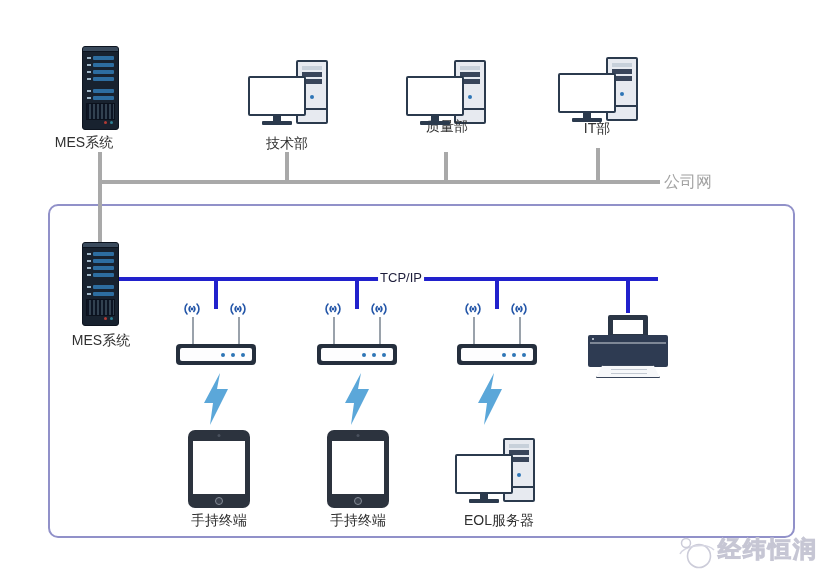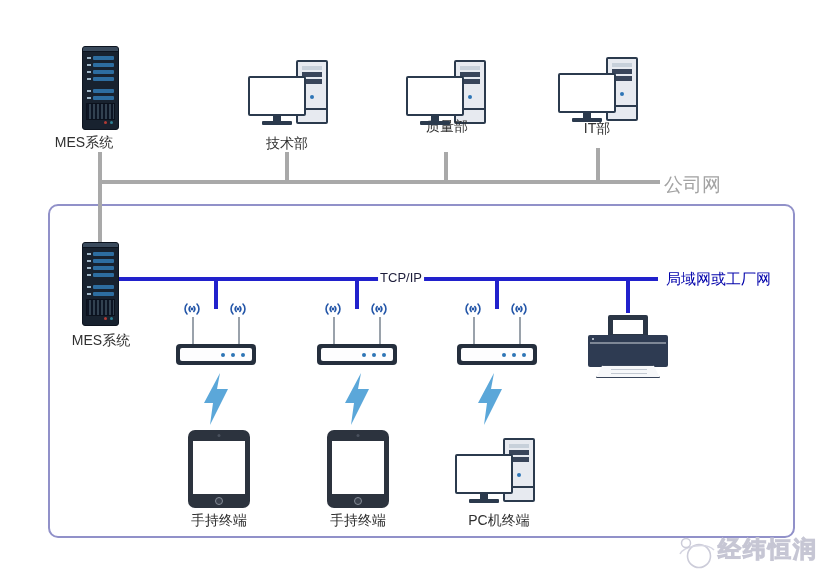--- a/index.html
+++ b/index.html
@@ -5,21 +5,21 @@
   * { box-sizing: border-box; margin: 0; padding: 0; }
   body { background: #ffffff; font-family: "Liberation Sans", sans-serif; }
   .canvas { position: relative; width: 828px; height: 571px; background: #fff; overflow: hidden; }
 
   
   .gline { position: absolute; background: #a9a9a9; }
   .bline { position: absolute; background: #2121cc; }
 
   
   .dev-label { position: absolute; transform: translateX(-50%); font-size: 14px; color: #303030; white-space: nowrap; }
-  .net-label-gray { position: absolute; font-size: 19px; color: #a3a3a3; white-space: nowrap; }
+  .net-label-gray { position: absolute; font-size: 16px; color: #a3a3a3; white-space: nowrap; }
   .lan-label { position: absolute; font-size: 15px; color: #0000aa; white-space: nowrap; }
   .tcpip-label { position: absolute; transform: translateX(-50%); font-size: 13px; color: #1e1e3c; background: #fff; padding: 0 2px; z-index: 3; }
 
   
   .server { position: absolute; width: 37px; height: 84px; background: #18222f; border-radius: 3px; border: 1px solid #0d141f; }
   .srv-cap { height: 5px; background: #3a4a5c; border-bottom: 1px solid #0d141f; border-radius: 2px 2px 0 0; }
   .srv-slots { padding: 4px 4px 0 4px; }
   .srv-bar { display: flex; align-items: center; height: 4px; margin-bottom: 3px; }
   .srv-bar.gap { margin-top: 8px; }
   .srv-bar i { width: 4px; height: 2px; background: #9fb6c6; margin-right: 2px; }
@@ -195,21 +195,20 @@
         </div>
     </div>
     <div class="srv-vent"></div>
     <div class="srv-dot red"></div>
     <div class="srv-dot teal"></div>
   </div>
   <div class="dev-label" style="left:101px; top:332px;">MES系统</div>
 
   <div class="bline" style="left:118px; top:277px; width:540px; height:4px; z-index:1;"></div>
   <div class="tcpip-label" style="left:401px; top:270px;">TCP/IP</div>
-  <div class="lan-label" style="left:666px; top:270px;">局域网或工厂网</div>
 
   <div class="bline" style="left:214px; top:279px; width:4px; height:30px;"></div>
   <div class="bline" style="left:355px; top:279px; width:4px; height:30px;"></div>
   <div class="bline" style="left:495px; top:279px; width:4px; height:30px;"></div>
   <div class="bline" style="left:626px; top:279px; width:4px; height:34px;"></div>
 
   <div class="router" style="left:176px; top:300px;">
     <svg class="wifi l" viewBox="0 0 24 20">
         <g stroke="#2456a8" stroke-width="1.6" fill="none" stroke-linecap="round">
           <path d="M7 4 C4.4 6.6 4.4 11.4 7 14"></path>
@@ -345,21 +344,21 @@
       <div class="pc-slot-light"></div>
         <div class="pc-slot-dark1"></div>
         <div class="pc-slot-dark2"></div>
       <div class="pc-dot"></div>
         <div class="pc-split"></div>
     </div>
     <div class="pc-monitor"></div>
     <div class="pc-neck"></div>
       <div class="pc-base"></div>
   </div>
-  <div class="dev-label" style="left:499px; top:512px;">PC机终端</div>
+  <div class="dev-label" style="left:499px; top:512px;">EOL服务器</div>
 
   <div class="watermark">
     <svg width="42" height="38" viewBox="0 0 42 38">
       <circle cx="23" cy="22" r="11.5" fill="#ffffff" stroke="#ccccd9" stroke-width="1.6"></circle>
       <path d="M4 20 C8 12 30 8 38 16" fill="none" stroke="#d6d6e2" stroke-width="1.6"></path>
       <circle cx="10" cy="9" r="4.5" fill="#ffffff" stroke="#ccccd9" stroke-width="1.5"></circle>
     </svg>
     <span class="wm-text">经纬恒润</span>
   </div>
 

